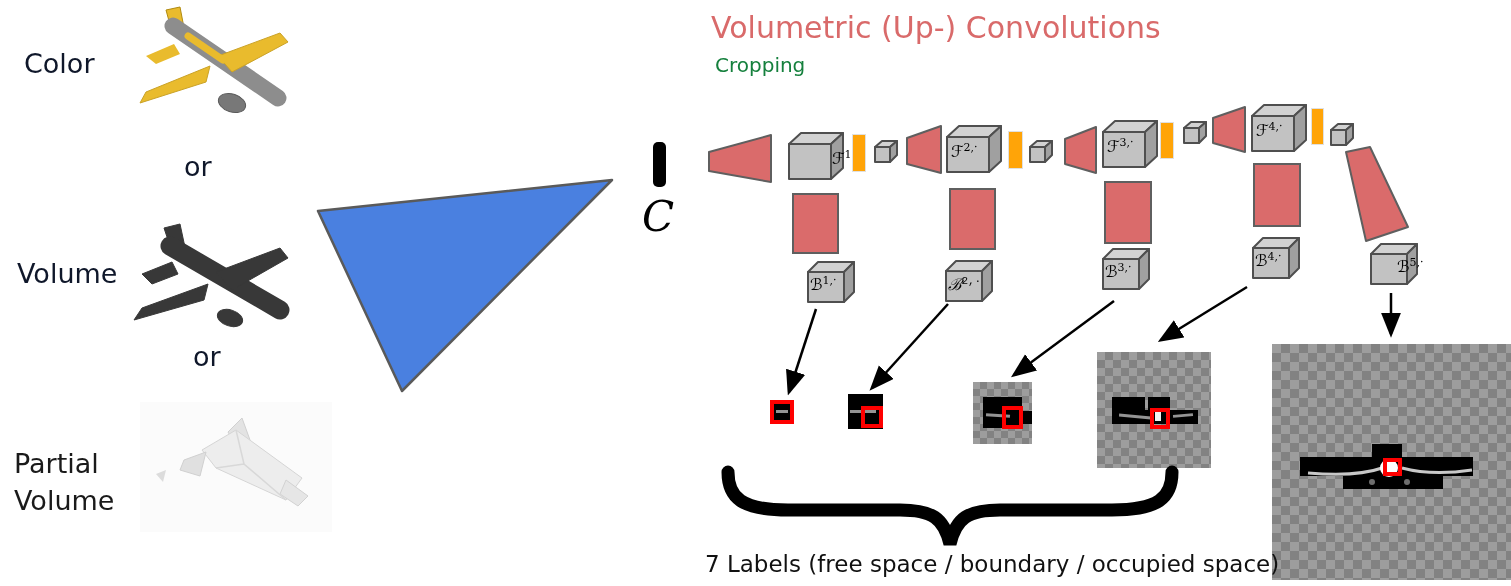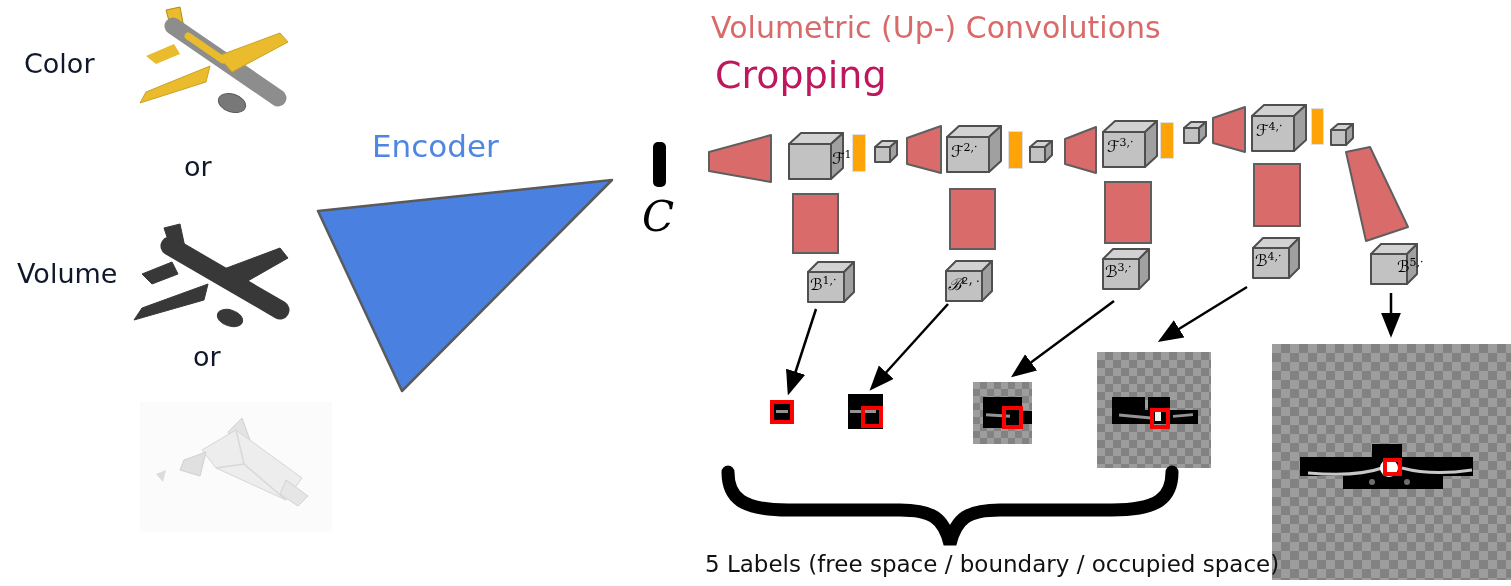--- a/index.html
+++ b/index.html
@@ -1,21 +1,21 @@
 <!DOCTYPE html>
 <html><head>
 <meta charset="utf-8">
 <style>
   html,body{margin:0;padding:0;background:#ffffff;}
   .canvas{position:relative;width:1511px;height:586px;background:#ffffff;overflow:hidden;
           font-family:"DejaVu Sans","Liberation Sans",sans-serif;color:#111;}
   .abs{position:absolute;}
   .lbl{position:absolute;color:#0f172a;font-size:27px;}
   .title-red{position:absolute;left:711px;top:10px;font-size:30px;color:#d96a6a;}
-  .title-orange{position:absolute;left:715px;top:53px;font-size:38px;color:#be185d;}
+  .title-orange{position:absolute;left:715px;top:53px;font-size:20px;color:#15803d;}
   .encoder-lbl{position:absolute;left:372px;top:128px;font-size:31px;color:#4f86e3;}
   .latent-bar{position:absolute;left:653px;top:142px;width:13px;height:45px;background:#000;border-radius:5px;}
   .latent-sym{position:absolute;left:642px;top:192px;font-size:42px;font-style:italic;
               font-family:"DejaVu Serif","Liberation Serif",serif;color:#000;}
   .redrect{position:absolute;background:#da6b6b;border:2px solid #5f5f5f;box-sizing:border-box;}
   .orangerect{position:absolute;background:#ffa408;border:1px solid #e0e0e0;box-sizing:border-box;}
   .cube{position:absolute;}
   .cube .face-top{fill:#d2d2d2;stroke:#4f4f4f;stroke-width:2;stroke-linejoin:round;}
   .cube .face-side{fill:#a0a0a0;stroke:#4f4f4f;stroke-width:2;stroke-linejoin:round;}
   .cube .face-front{fill:#c2c2c2;stroke:#4f4f4f;stroke-width:2;stroke-linejoin:round;}
@@ -69,22 +69,25 @@
   <svg class="abs" style="left:140px;top:402px;" width="192" height="130" viewBox="0 0 192 130">
     <rect x="0" y="0" width="192" height="130" fill="#fbfbfb"></rect>
     <polygon points="88,30 102,16 110,38 96,44" fill="#e3e3e3" stroke="#d0d0d0"></polygon>
     <polygon points="62,48 96,28 162,76 146,98 76,66" fill="#ededed" stroke="#d5d5d5"></polygon>
     <polygon points="146,78 168,94 158,104 140,92" fill="#e6e6e6" stroke="#d2d2d2"></polygon>
     <polygon points="44,58 66,50 60,74 40,68" fill="#e0e0e0" stroke="#d0d0d0"></polygon>
     <polygon points="16,72 26,68 23,80" fill="#dcdcdc"></polygon>
     <path d="M 96 28 L 104 62 L 146 98 M 76 66 L 104 62" stroke="#d8d8d8" stroke-width="1.5" fill="none"></path>
   </svg>
 
-
-  <div class="encoder-lbl">Encoder</div>
+  <div class="partial-lbl">
+    <div>Partial</div>
+    <div>Volume</div>
+  </div>
+
   <svg class="abs" style="left:315px;top:177px;" width="302" height="218" viewBox="0 0 302 218">
     <polygon points="3,34 297,3 87,214" fill="#4a80e0" stroke="#5a5a5a" stroke-width="2.5" stroke-linejoin="round"></polygon>
   </svg>
 
   <div class="latent-bar"></div>
   <div class="latent-sym">C</div>
 
   <div class="title-red">Volumetric (Up-) Convolutions</div>
   <div class="title-orange">Cropping</div>
 
@@ -257,15 +260,15 @@
     </defs>
     <line x1="816" y1="309" x2="789" y2="392" stroke="#000" stroke-width="2.5" marker-end="url(#arrow)"></line>
     <line x1="948" y1="304" x2="872" y2="388" stroke="#000" stroke-width="2.5" marker-end="url(#arrow)"></line>
     <line x1="1114" y1="301" x2="1014" y2="375" stroke="#000" stroke-width="2.5" marker-end="url(#arrow)"></line>
     <line x1="1247" y1="287" x2="1161" y2="340" stroke="#000" stroke-width="2.5" marker-end="url(#arrow)"></line>
     <line x1="1391" y1="293" x2="1391" y2="334" stroke="#000" stroke-width="2.5" marker-end="url(#arrow)"></line>
     <path d="M 728 472 C 728 498 742 510 788 510 L 900 510 C 932 510 944 518 950 544
              C 956 518 968 510 1000 510 L 1112 510 C 1158 510 1172 498 1172 472" fill="none" stroke="#000" stroke-width="13" stroke-linecap="round"></path>
   </svg>
 
-  <div class="caption">5 Labels (free space / boundary / occupied space)</div>
+  <div class="caption">7 Labels (free space / boundary / occupied space)</div>
 
 </div>
 
 </body></html>

